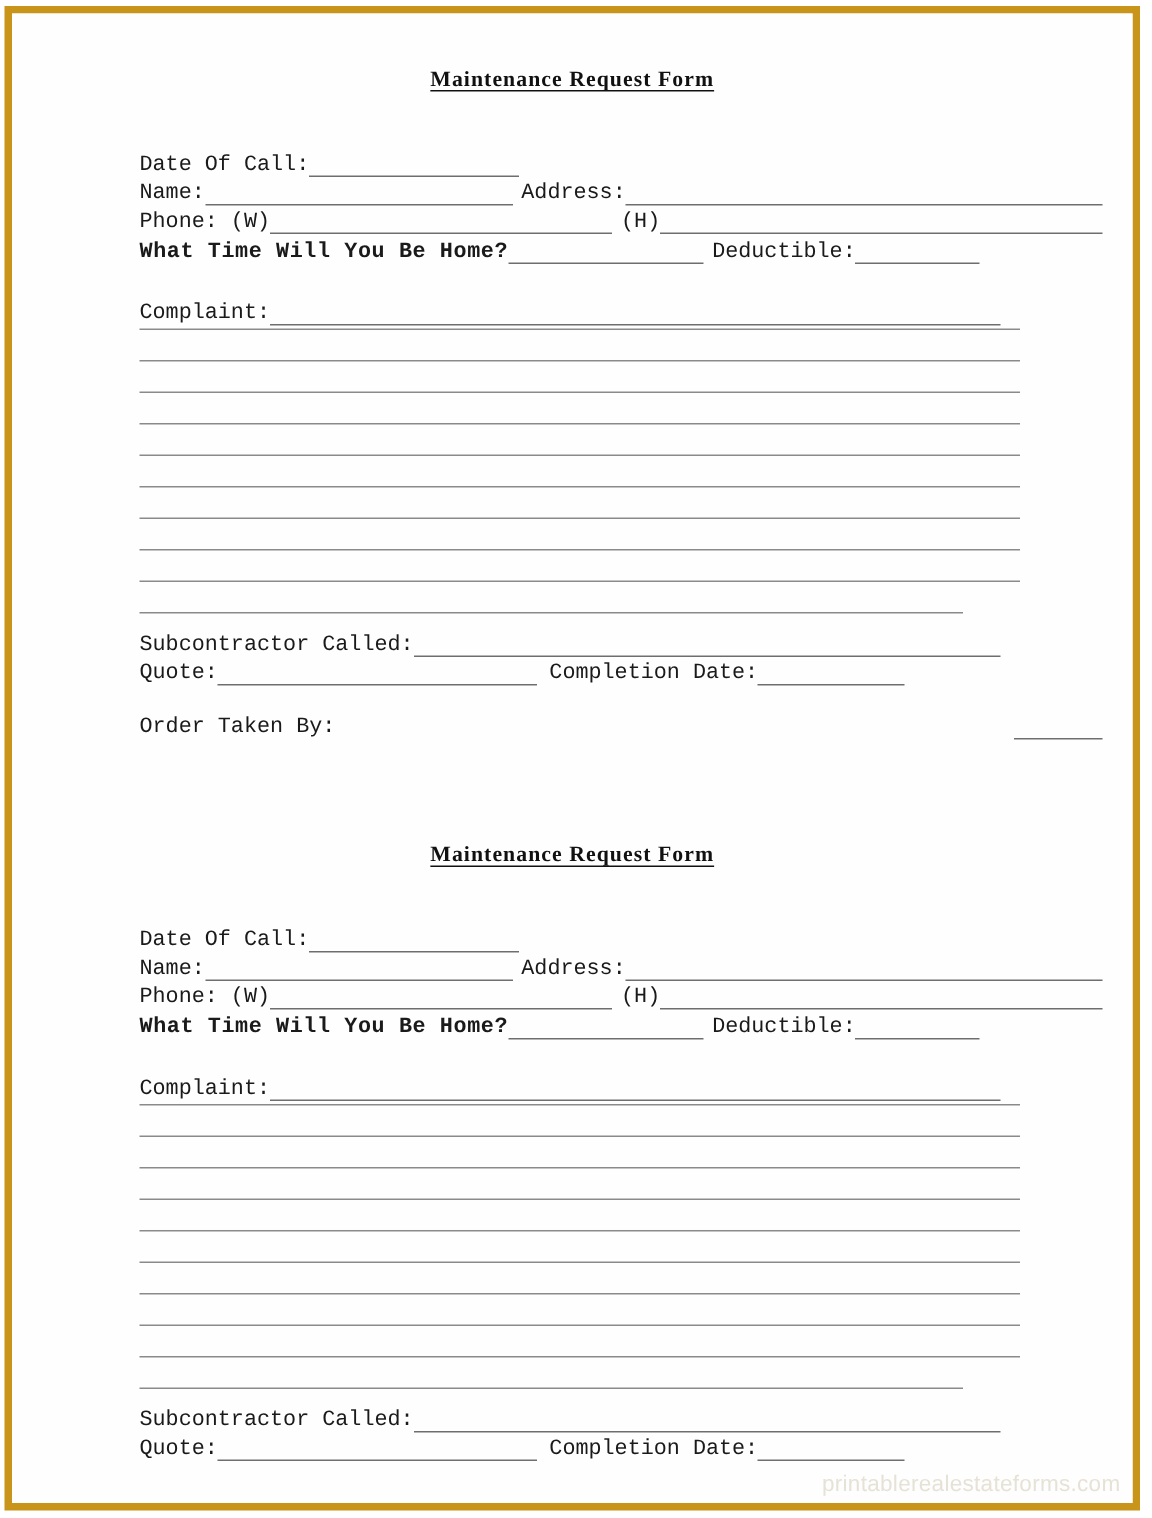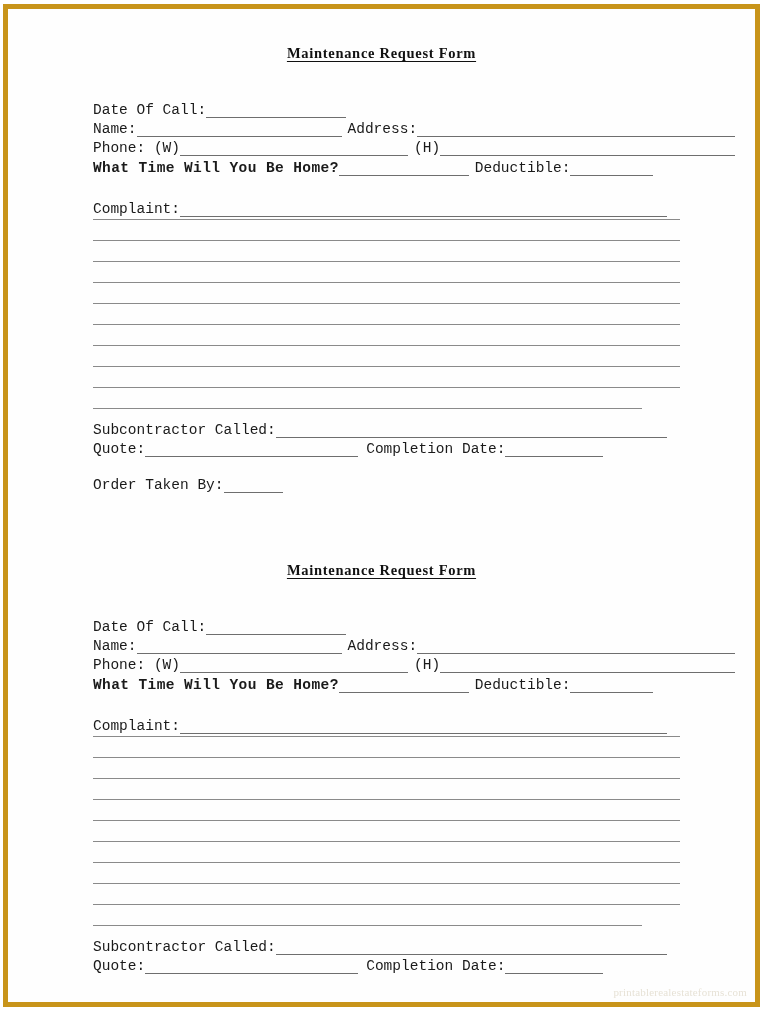--- a/index.html
+++ b/index.html
@@ -84,23 +84,23 @@
     position: absolute;
     border-bottom: 1px solid #8a8a8a;
     height: 0;
   }
 
   
   #watermark {
     position: absolute;
     right: 8px;
     bottom: 4px;
-    font-size: 11px;
+    font-size: 15px;
     color: #e7e2d6;
-    font-family: Liberation Serif, serif;
+    font-family: Liberation Sans, sans-serif;
     letter-spacing: 0.2px;
     user-select: none;
   }
 </style>
 </head>
 <body>
 
 <div id="page-frame">
   <div id="page-sheet">
 
@@ -161,21 +161,21 @@
       </div>
 
       <div class="field-row" style="top:429px; right:152px;">
         <span class="field-label">Quote:</span>
         <span class="blank" style="width:213px;"></span>
         <span class="spacer" style="width:8px;"></span>
         <span class="field-label">Completion Date:</span>
         <span class="blank grow"></span>
       </div>
 
-      <div class="field-row" style="top:465px;">
+      <div class="field-row" style="top:465px;justify-content:space-between;">
         <span class="field-label">Order Taken By:</span>
         <span class="blank" style="width:59px;"></span>
       </div>
     </div>
 
     <div class="form-block" style="top:517px;">
 
       <div class="form-title" style="position:absolute; top:36px; left:0; right:0;">Maintenance Request Form</div>
 
       <div class="field-row" style="top:90px;">

